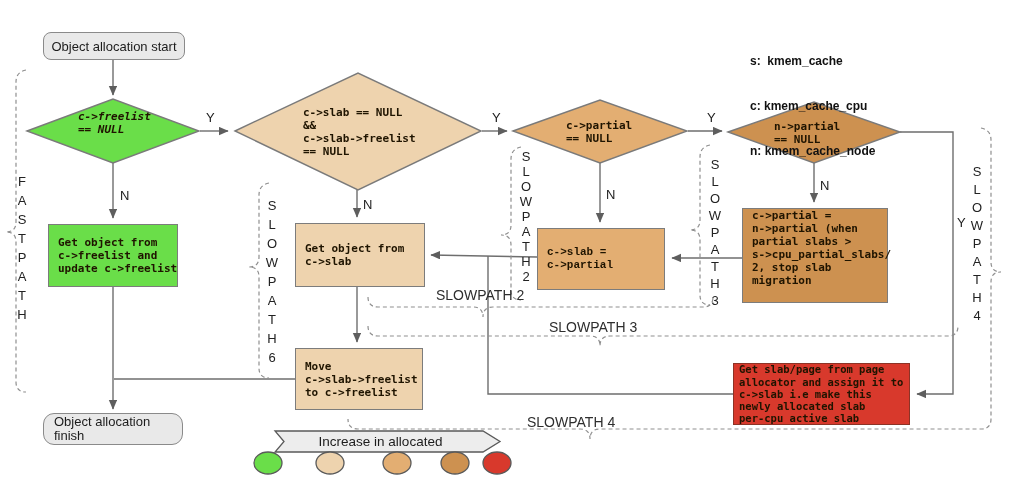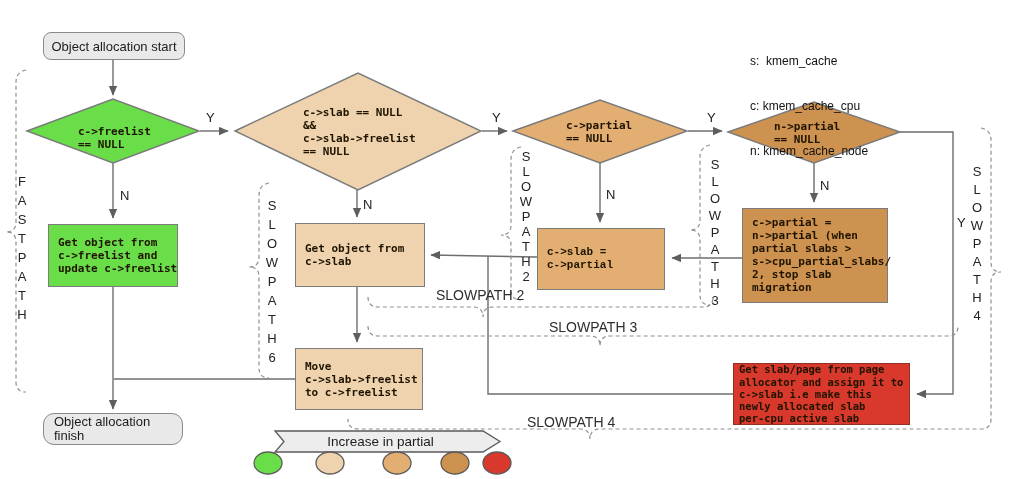--- a/index.html
+++ b/index.html
@@ -12,21 +12,21 @@
   .terminal.leftpad{padding-left:10px;line-height:14px;}
   .pbox{position:absolute;box-sizing:border-box;border:1.4px solid #7c7c7c;
         font-family:"DejaVu Sans Mono",monospace;font-weight:bold;font-size:11px;line-height:13px;
         color:#1f1400;display:flex;align-items:center;padding-left:9px;white-space:pre;}
   .dtext{position:absolute;font-family:"DejaVu Sans Mono",monospace;font-weight:bold;
          font-size:11px;line-height:13px;color:#1f1400;white-space:pre;}
   .yn{position:absolute;font-size:13px;color:#222;}
   .hlabel{position:absolute;font-size:14px;color:#2e2e2e;white-space:nowrap;}
   .vlabel{position:absolute;width:14px;word-break:break-all;text-align:center;
           font-size:13px;color:#222;}
-  .legend{position:absolute;font-size:12px;line-height:15px;color:#111;white-space:pre;}
+  .legend{position:absolute;font-size:12px;line-height:15px;color:#111;white-space:pre;font-weight:bold;}
   .bannertext{position:absolute;font-size:13.5px;color:#1c1c1c;text-align:center;}
 </style>
 </head>
 <body>
 
 <div id="stage">
 
   <svg id="diagram-svg" width="1024" height="479" viewBox="0 0 1024 479">
     <defs>
       <marker id="arr" markerWidth="8" markerHeight="7" refX="6.5" refY="3" orient="auto">
@@ -74,42 +74,42 @@
       <ellipse cx="330" cy="463" rx="14" ry="11" fill="#eed3ae"></ellipse>
       <ellipse cx="397" cy="463" rx="14" ry="11" fill="#e3ae72"></ellipse>
       <ellipse cx="455" cy="463" rx="14" ry="11" fill="#cd9150"></ellipse>
       <ellipse cx="497" cy="463" rx="14" ry="11" fill="#d8392c"></ellipse>
     </g>
   </svg>
 
   <div class="terminal centered" style="left:43px;top:32px;width:142px;height:28px;">Object allocation start</div>
   <div class="terminal leftpad" style="left:43px;top:413px;width:140px;height:32px;border-radius:11px;">Object allocation finish</div>
 
-  <div class="dtext" style="left:78px;top:125px;">c-&gt;freelist
+  <div class="dtext" style="left:78px;top:110px;font-style:italic;">c-&gt;freelist
 == NULL</div>
   <div class="dtext" style="left:303px;top:106px;">c-&gt;slab == NULL
 &amp;&amp;
 c-&gt;slab-&gt;freelist
 == NULL</div>
   <div class="dtext" style="left:566px;top:119px;">c-&gt;partial
 == NULL</div>
   <div class="dtext" style="left:774px;top:120px;">n-&gt;partial
 == NULL</div>
 
   <div class="pbox" style="left:48px;top:224px;width:130px;height:63px;background:#6ade49;">Get object from
 c-&gt;freelist and
 update c-&gt;freelist</div>
   <div class="pbox" style="left:295px;top:223px;width:130px;height:64px;background:#eed3ae;">Get object from
 c-&gt;slab</div>
   <div class="pbox" style="left:295px;top:348px;width:128px;height:62px;background:#eed3ae;">Move
 c-&gt;slab-&gt;freelist
 to c-&gt;freelist</div>
   <div class="pbox" style="left:537px;top:228px;width:128px;height:62px;background:#e3ae72;font-family:Liberation Mono, monospace;">c-&gt;slab =
 c-&gt;partial</div>
-  <div class="pbox" style="left:742px;top:208px;width:146px;height:95px;background:#cd9150;align-items:flex-start;padding-top:7px;">c-&gt;partial =
+  <div class="pbox" style="left:742px;top:208px;width:146px;height:95px;background:#cd9150;align-items:flex-start;">c-&gt;partial =
 n-&gt;partial (when
 partial slabs &gt;
 s-&gt;cpu_partial_slabs/
 2, stop slab
 migration</div>
   <div class="pbox" style="left:733px;top:363px;width:177px;height:62px;background:#d8392c;border-color:#8d3326;font-size:10.5px;line-height:12.3px;padding-left:5px;">Get slab/page from page
 allocator and assign it to
 c-&gt;slab i.e make this
 newly allocated slab
 per-cpu active slab</div>
@@ -126,21 +126,21 @@
   <div class="vlabel" style="left:15px;top:172px;line-height:19px;">FASTPATH</div>
   <div class="vlabel" style="left:265px;top:196px;line-height:19px;">SLOWPATH 6</div>
   <div class="vlabel" style="left:519px;top:149px;line-height:15px;">SLOWPATH 2</div>
   <div class="vlabel" style="left:708px;top:156px;line-height:17px;">SLOWPATH 3</div>
   <div class="vlabel" style="left:970px;top:163px;line-height:18px;">SLOWPATH 4</div>
 
   <div class="hlabel" style="left:436px;top:287px;">SLOWPATH 2</div>
   <div class="hlabel" style="left:549px;top:319px;">SLOWPATH 3</div>
   <div class="hlabel" style="left:527px;top:414px;">SLOWPATH 4</div>
 
-  <div class="bannertext" style="left:278px;top:434px;width:205px;">Increase in partial</div>
+  <div class="bannertext" style="left:278px;top:434px;width:205px;">Increase in allocated</div>
 
   <div class="legend" style="left:750px;top:24px;">
     <div>s:  kmem_cache</div>
     <div>c: kmem_cache_cpu</div>
     <div>n: kmem_cache_node</div>
   </div>
 
 </div>
 
 </body></html>

